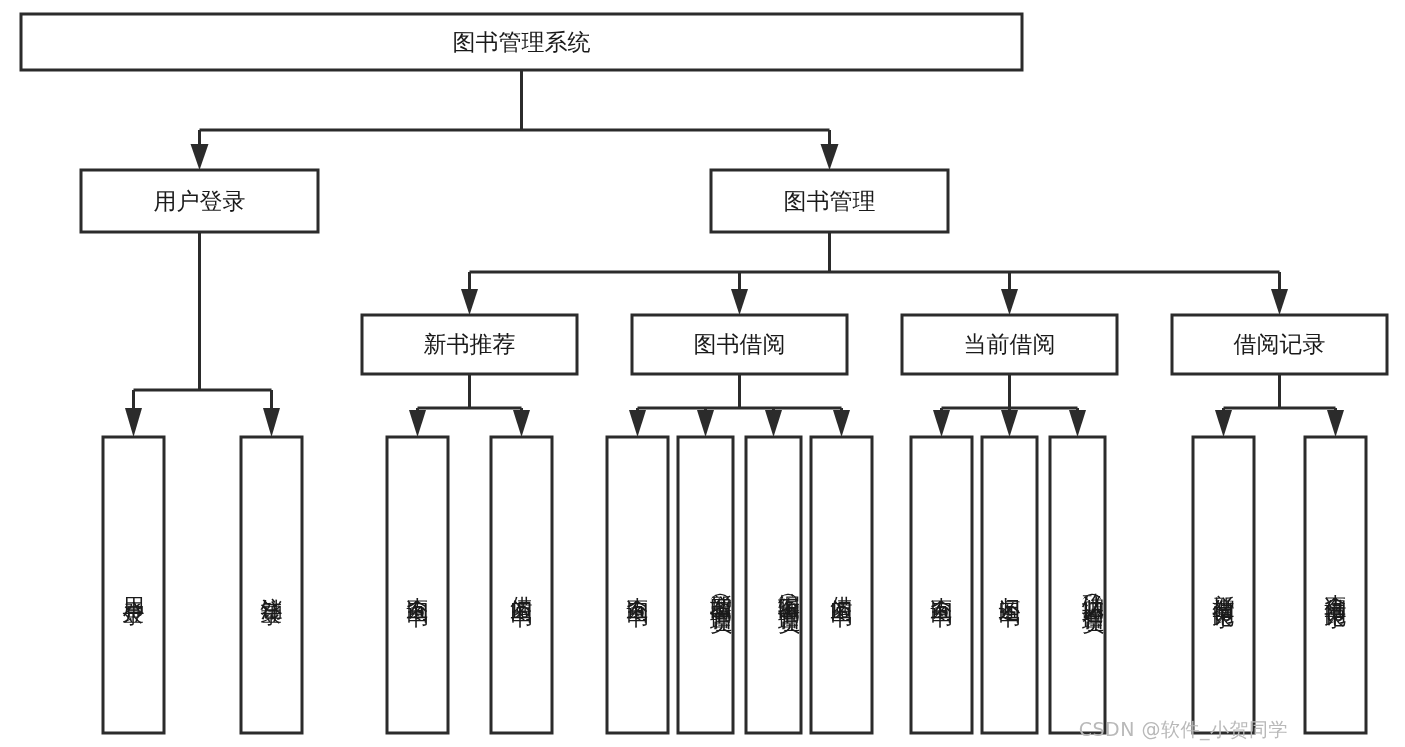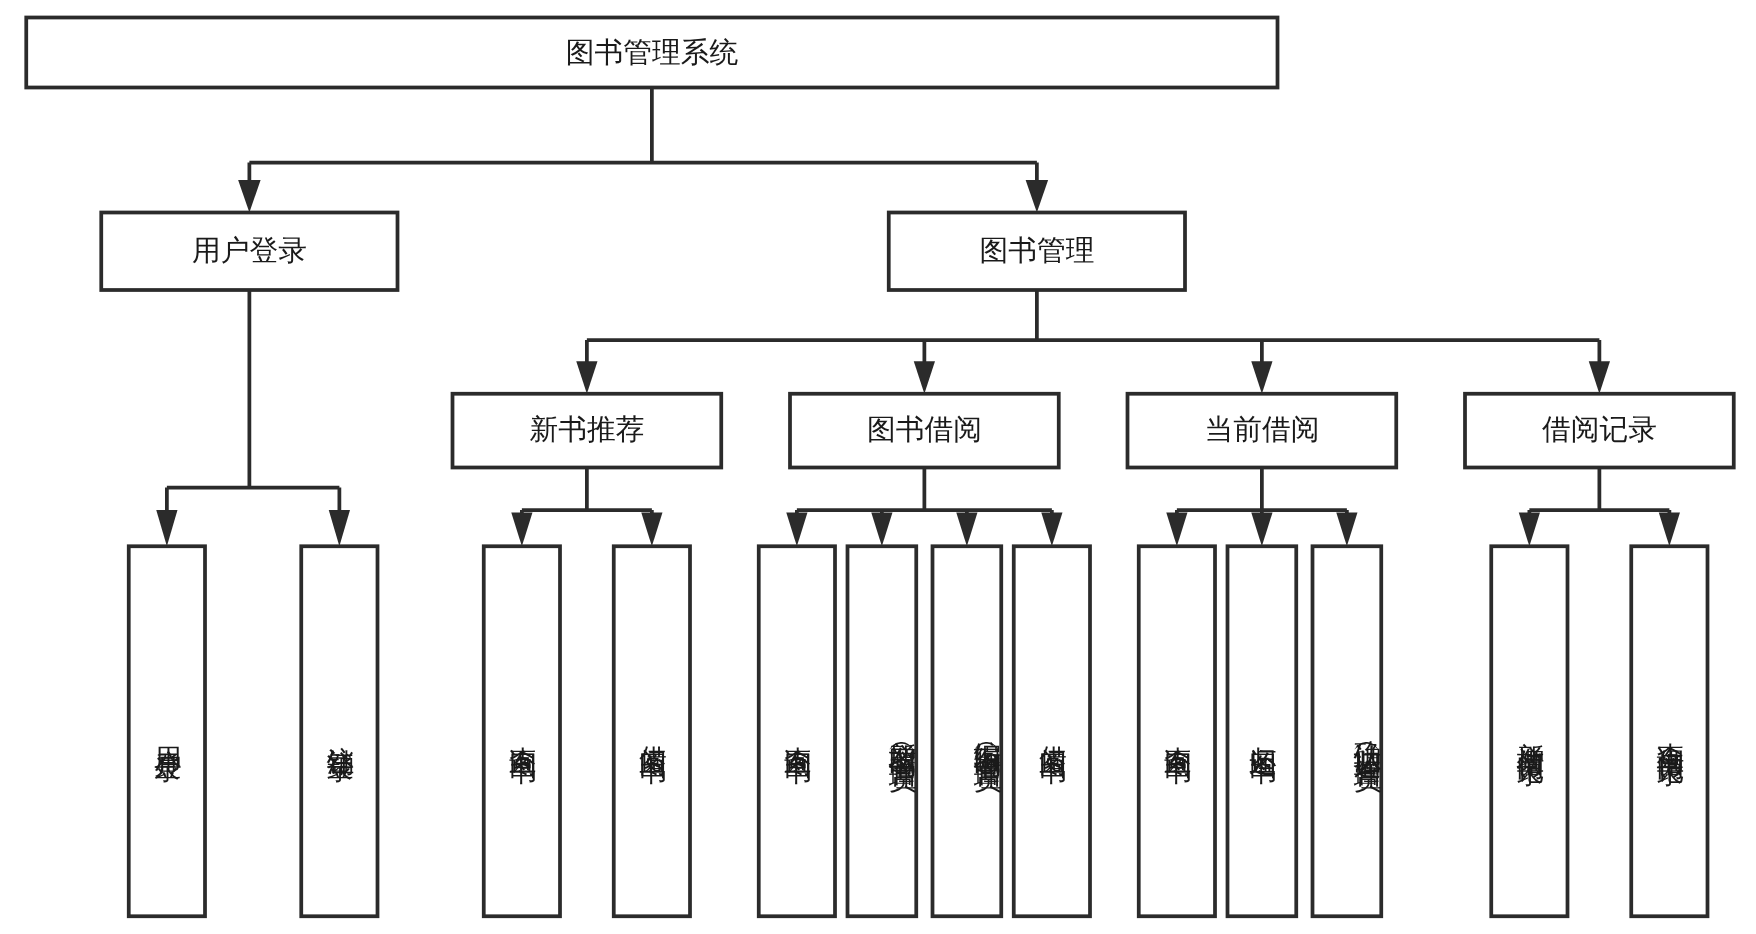--- a/index.html
+++ b/index.html
@@ -216,14 +216,15 @@
   <div class="vlabel" style="left:746px; top:437px; width:55px; height:296px; display:flex; align-items:flex-start; justify-content:center; padding-top:6px; box-sizing:border-box;">编辑图书（管理员）</div>
   <div class="vlabel" style="left:811px; top:437px; width:61px; height:296px; display:flex; align-items:center; justify-content:center;">借阅图书</div>
 
   <div class="vlabel" style="left:911px; top:437px; width:61px; height:296px; display:flex; align-items:center; justify-content:center;">查询图书</div>
   <div class="vlabel" style="left:982px; top:437px; width:55px; height:296px; display:flex; align-items:center; justify-content:center;">归还图书</div>
   <div class="vlabel" style="left:1050px; top:437px; width:55px; height:296px; display:flex; align-items:flex-start; justify-content:center; padding-top:6px; box-sizing:border-box;">确认归还（管理员）</div>
 
   <div class="vlabel" style="left:1193px; top:437px; width:61px; height:296px; display:flex; align-items:center; justify-content:center;">新增借阅记录</div>
   <div class="vlabel" style="left:1305px; top:437px; width:61px; height:296px; display:flex; align-items:center; justify-content:center;">查询借阅记录</div>
 
+  <div id="watermark">CSDN @软件_小贺同学</div>
 
 </div>
 
 </body></html>

